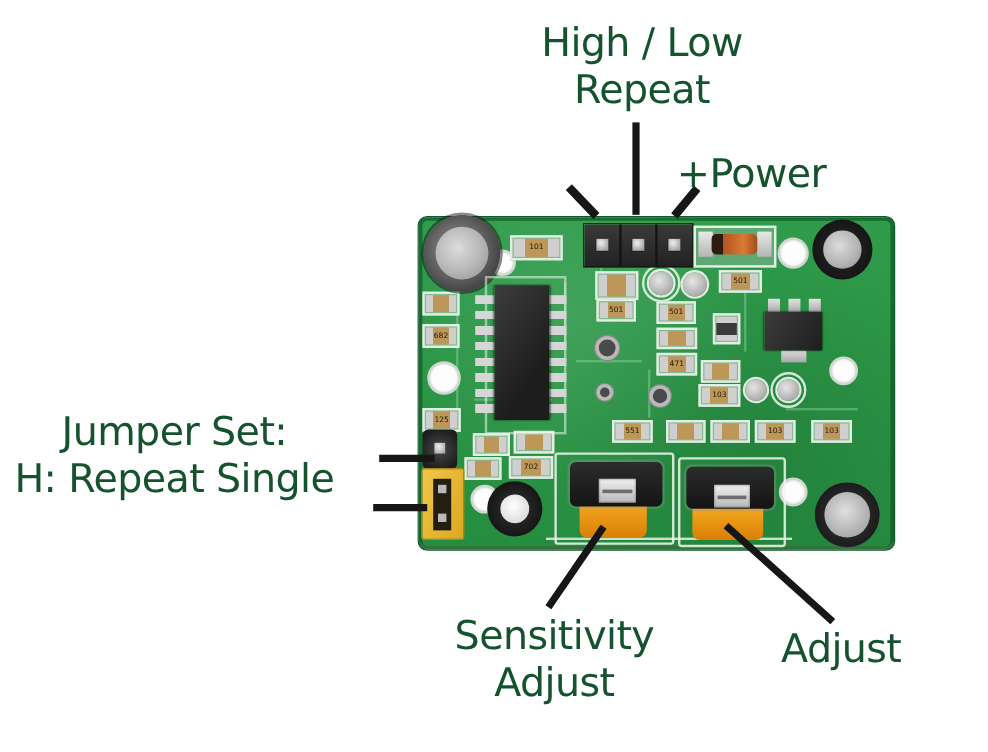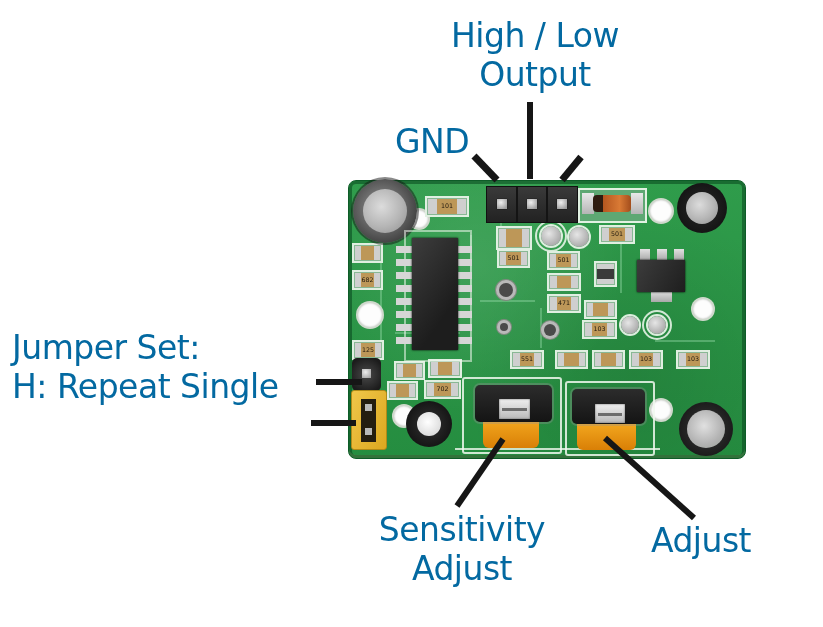--- a/index.html
+++ b/index.html
@@ -1,18 +1,18 @@
 <!DOCTYPE html>
 <html><head>
 <meta charset="utf-8">
 <style>
   html,body{margin:0;padding:0;background:#fff;}
   .stage{position:relative;width:823px;height:627px;background:#ffffff;overflow:hidden;
          font-family:"DejaVu Sans","Liberation Sans",sans-serif;color:#161616;}
-  .lbl{position:absolute;font-size:33px;line-height:39px;letter-spacing:-0.5px;white-space:nowrap;color:#0369a1;}
+  .lbl{position:absolute;font-size:33px;line-height:39px;letter-spacing:-0.5px;white-space:nowrap;color:#14532d;}
   .center{text-align:center;}
   
   .pcb{position:absolute;left:348px;top:180px;width:396px;height:277px;border-radius:8px;
        background:
          radial-gradient(circle at 32% 30%, rgba(255,255,255,.10), transparent 45%),
          radial-gradient(circle at 72% 70%, rgba(0,0,0,.10), transparent 50%),
          linear-gradient(#2f9c4b,#258d40);
        box-shadow: inset 0 0 0 3px rgba(8,70,30,.55), inset 0 -3px 0 rgba(230,225,160,.35);
        border:1px solid #0e5c28;}
   .part,.silk,.trace,.hole,.pad,.via,.smd{position:absolute;}
@@ -258,24 +258,24 @@
     <line x1="474" y1="156" x2="497" y2="180" stroke="#161616" stroke-width="7"></line>
     <line x1="581" y1="157" x2="562" y2="180" stroke="#161616" stroke-width="7"></line>
     <line x1="316" y1="382" x2="362" y2="382" stroke="#161616" stroke-width="6"></line>
     <line x1="311" y1="423" x2="356" y2="423" stroke="#161616" stroke-width="6"></line>
     <line x1="503" y1="439" x2="457" y2="506" stroke="#161616" stroke-width="6"></line>
     <line x1="605" y1="438" x2="694" y2="518" stroke="#161616" stroke-width="6"></line>
   </svg>
 
   <div class="lbl center txt" style="left:370px;top:16px;width:330px;">
     <div>High / Low</div>
-    <div>Output</div>
-  </div>
-  <div class="lbl txt" style="left:395px;top:122px;">GND</div>
-  <div class="lbl txt" style="left:12px;top:328px;">
+    <div>Repeat</div>
+  </div>
+  <div class="lbl txt" style="left:564px;top:125px;">+Power</div>
+  <div class="lbl txt" style="left:12px;top:340px;text-align:center;">
     <div>Jumper Set:</div>
     <div>H: Repeat Single</div>
   </div>
   <div class="lbl center txt" style="left:347px;top:510px;width:230px;">
     <div>Sensitivity</div>
     <div>Adjust</div>
   </div>
   <div class="lbl center txt" style="left:586px;top:521px;width:230px;">
     <div>Adjust</div>
   </div>

